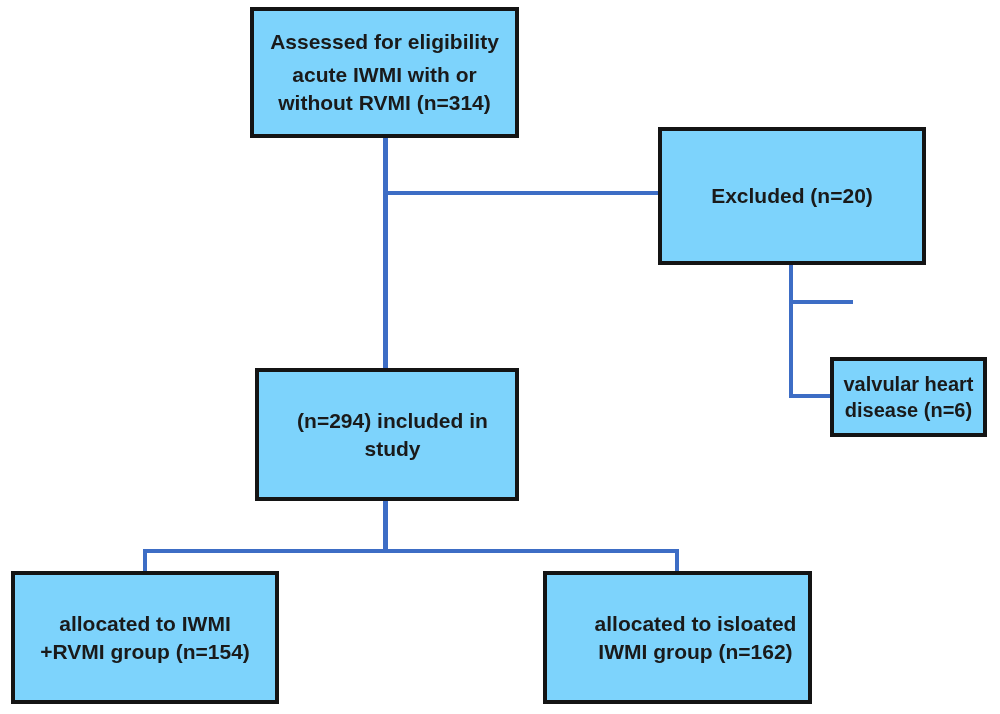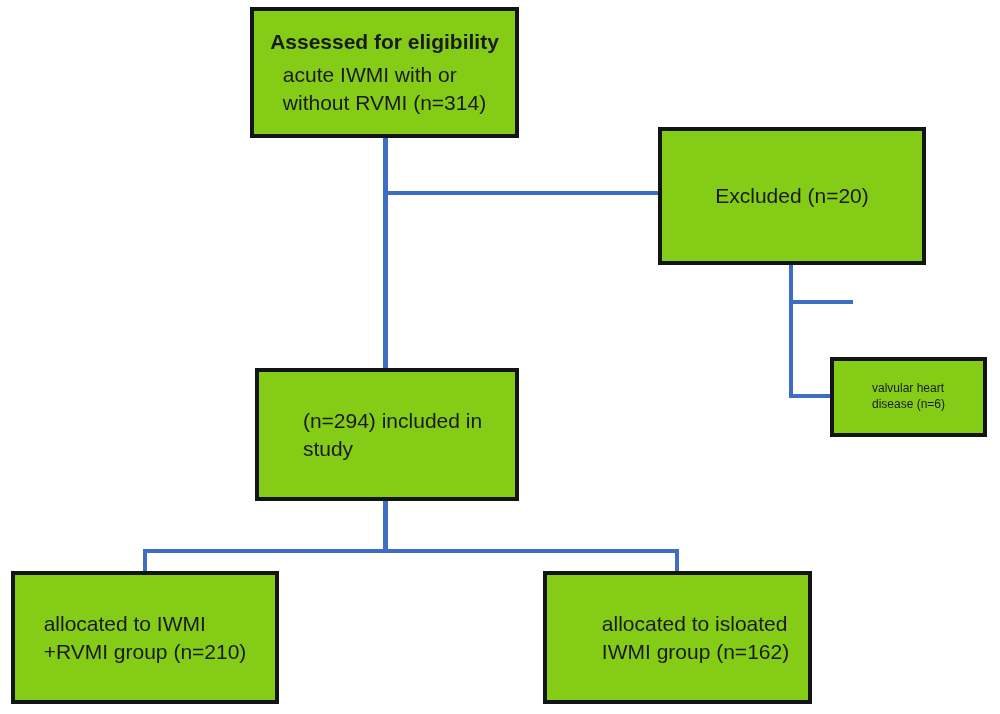--- a/index.html
+++ b/index.html
@@ -12,51 +12,52 @@
   .canvas {
     position: relative;
     width: 1000px;
     height: 714px;
     background: #ffffff;
     overflow: hidden;
   }
   .node {
     position: absolute;
     box-sizing: border-box;
-    background: #84cc16;
+    background: #7dd3fc;
     border: 4px solid #141414;
     display: flex;
     flex-direction: column;
     align-items: center;
     justify-content: center;
-    text-align: left;
+    text-align: center;
     line-height: 1.32;
   }
   .node .heading {
     font-weight: 700;
     font-size: 21px;
     white-space: pre-line;
     margin-bottom: 5px;
   }
   .node .body {
     font-size: 21px;
     white-space: pre-line;
+    font-weight: bold;
   }
   .line {
     position: absolute;
     background: #3d6dc5;
   }
 
   
   #node-assessed  { left: 250px; top: 7px;   width: 269px; height: 131px; }
   #node-excluded  { left: 658px; top: 127px; width: 268px; height: 138px; }
   #node-prior-mi  { left: 853px; top: 269px; width: 133px; height: 70px;  }
   #node-prior-mi .body  { font-size: 20px; }
   #node-valvular  { left: 830px; top: 357px; width: 157px; height: 80px;  }
-  #node-valvular .body  { font-size: 12px; }
+  #node-valvular .body  { font-size: 20px; }
   #node-included  { left: 255px; top: 368px; width: 264px; height: 133px; padding-left: 11px; }
   #node-alloc-rvmi     { left: 11px;  top: 571px; width: 268px; height: 133px; }
   #node-alloc-isolated { left: 543px; top: 571px; width: 269px; height: 133px; padding-left: 36px; }
 
   
   #conn-assessed-included-v { left: 383px; top: 137px; width: 5px;   height: 233px; }
   #conn-assessed-excluded-h { left: 385px; top: 191px; width: 273px; height: 4px;   }
   #conn-excluded-v          { left: 789px; top: 261px; width: 4px;   height: 137px; }
   #conn-excluded-prior-h    { left: 791px; top: 300px; width: 62px;  height: 4px;   }
   #conn-excluded-valvular-h { left: 791px; top: 394px; width: 39px;  height: 4px;   }
@@ -96,21 +97,21 @@
 disease (n=6)</div>
   </div>
 
   <div class="node" id="node-included">
     <div class="body">(n=294) included in
 study</div>
   </div>
 
   <div class="node" id="node-alloc-rvmi">
     <div class="body">allocated to IWMI
-+RVMI group (n=210)</div>
++RVMI group (n=154)</div>
   </div>
 
   <div class="node" id="node-alloc-isolated">
     <div class="body">allocated to isloated
 IWMI group (n=162)</div>
   </div>
 
 </div>
 
 </body></html>

